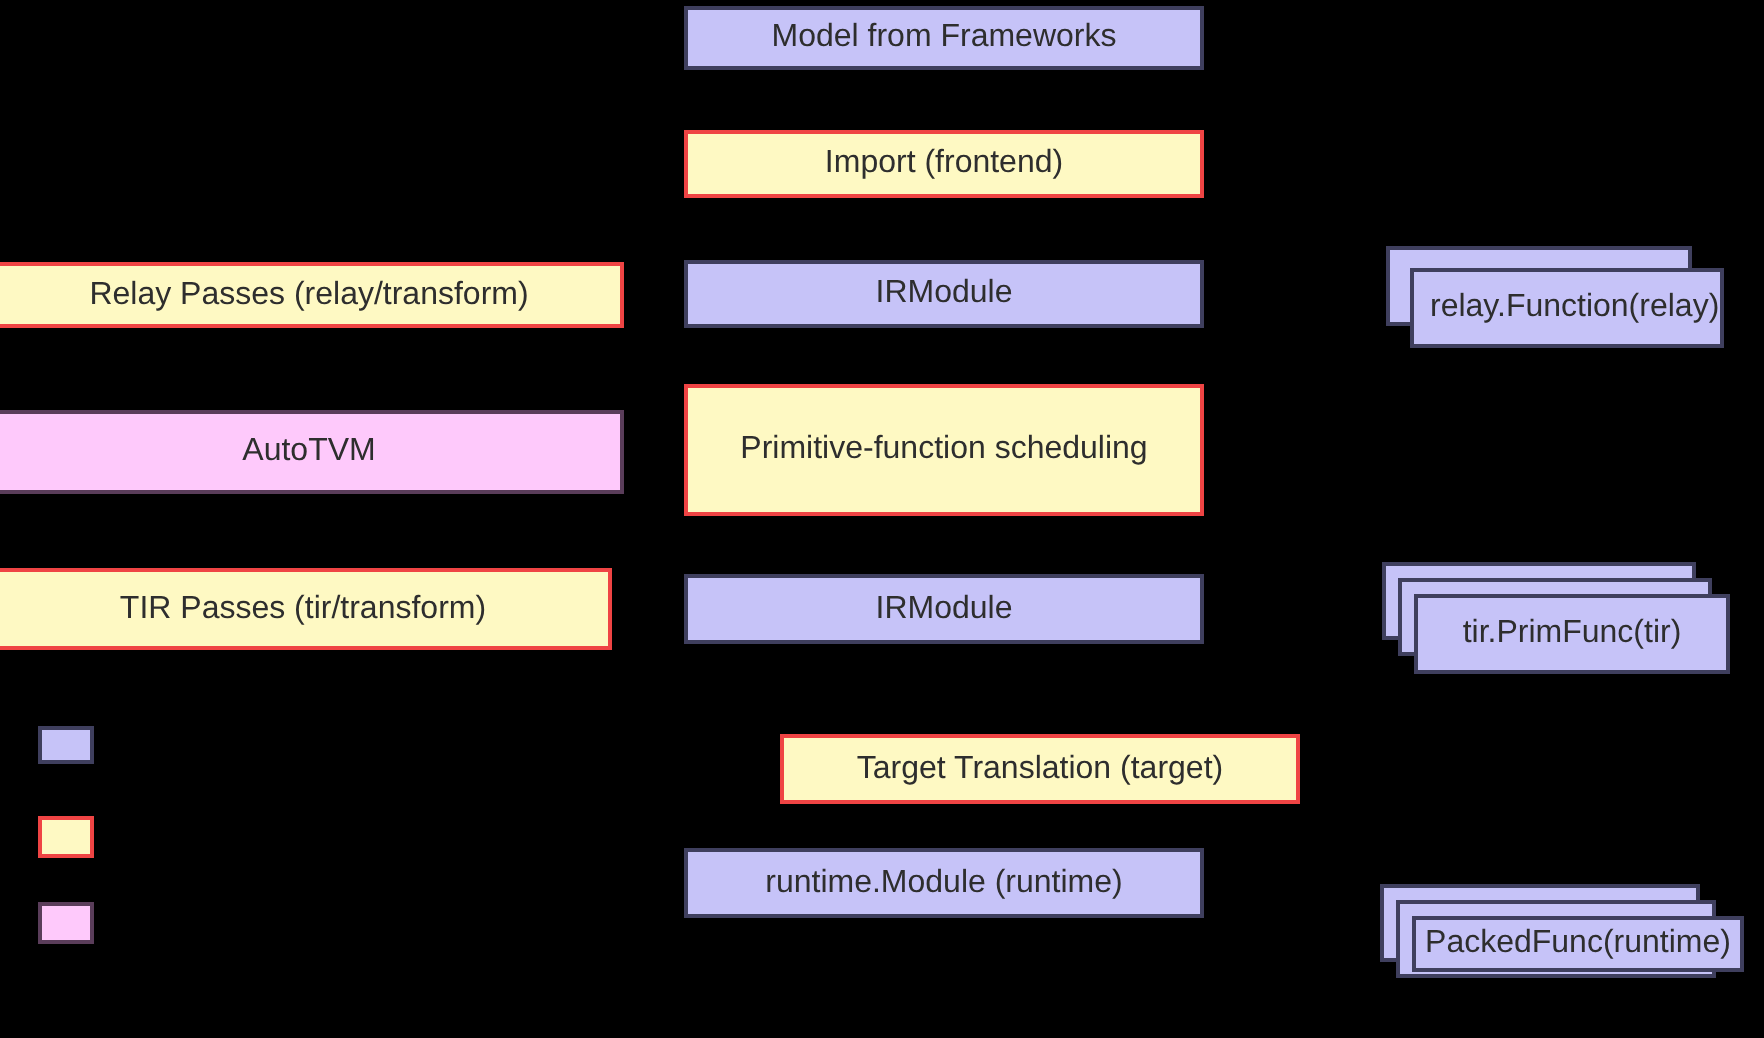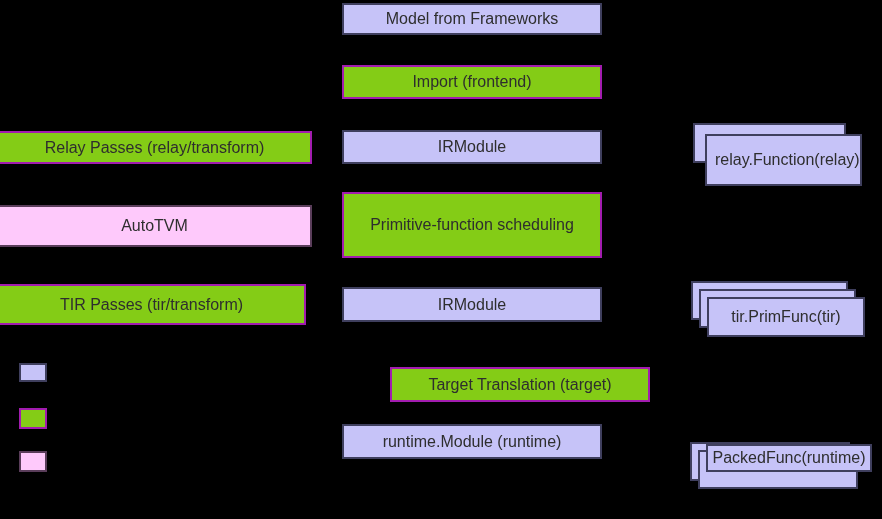--- a/index.html
+++ b/index.html
@@ -21,21 +21,21 @@
     box-sizing: border-box;
     display: flex;
     align-items: center;
     justify-content: center;
     text-align: center;
     font-size: 16px;
     white-space: nowrap;
     overflow: hidden;
   }
   .purple { background: #c6c3f8; border: 2px solid #3f3f5e; }
-  .yellow { background: #84cc16; border: 2px solid #a21caf; }
+  .yellow { background: #fef9c3; border: 2px solid #ef4444; }
   .pink   { background: #fec9fb; border: 2px solid #5a3d5a; }
 
   
   .c { left: 342px; width: 260px; }
   .c1 { top: 3px;   height: 32px; }
   .c2 { top: 65px;  height: 34px; }
   .c3 { top: 130px; height: 34px; }
   .c4 { top: 192px; height: 66px; flex-direction: column; line-height: 1.35; }
   .c5 { top: 287px; height: 35px; }
   .c6 { top: 367px; height: 35px; margin-left: 48px; }
@@ -55,28 +55,28 @@
   }
   .stack-front {
     display: flex;
     align-items: center;
     justify-content: center;
     font-size: 16px;
     white-space: nowrap;
     overflow: hidden;
   }
   .r1-b  { left: 693px; top: 123px; width: 153px; height: 40px; }
-  .r1-f  { left: 705px; top: 134px; width: 157px; height: 52px;
+  .r1-f  { left: 705px; top: 134px; width: 157px; height: 40px;
            justify-content: flex-start; padding-left: 8px; }
   .r2-b1 { left: 691px; top: 281px; width: 157px; height: 39px; }
   .r2-b2 { left: 699px; top: 289px; width: 157px; height: 39px; }
   .r2-f  { left: 707px; top: 297px; width: 158px; height: 40px; }
   .r3-b1 { left: 690px; top: 442px; width: 160px; height: 39px; }
   .r3-b2 { left: 698px; top: 450px; width: 160px; height: 39px; }
-  .r3-f  { left: 706px; top: 444px; width: 166px; height: 28px; }
+  .r3-f  { left: 706px; top: 458px; width: 166px; height: 28px; }
 
   
   .swatch {
     position: absolute;
     box-sizing: border-box;
     left: 19px;
     width: 28px;
   }
   .sw1 { top: 363px; height: 19px; }
   .sw2 { top: 408px; height: 21px; }

